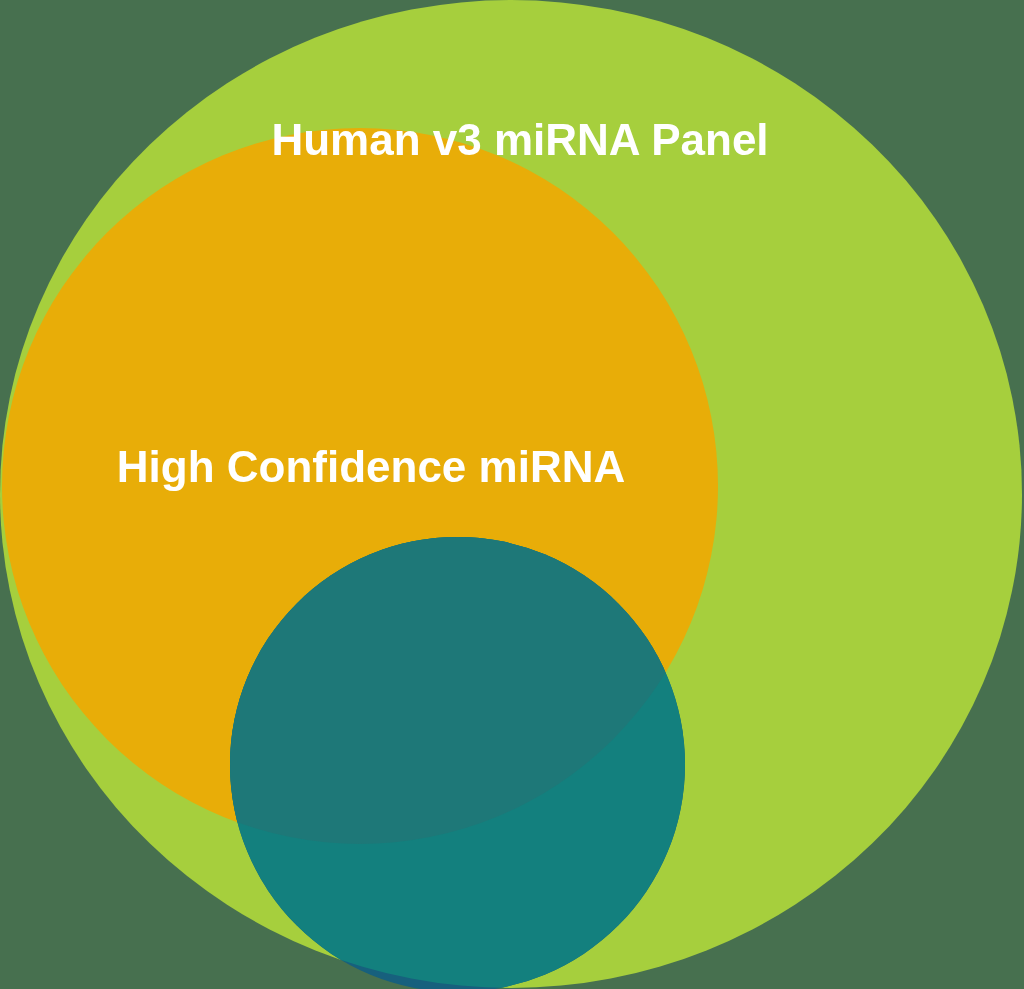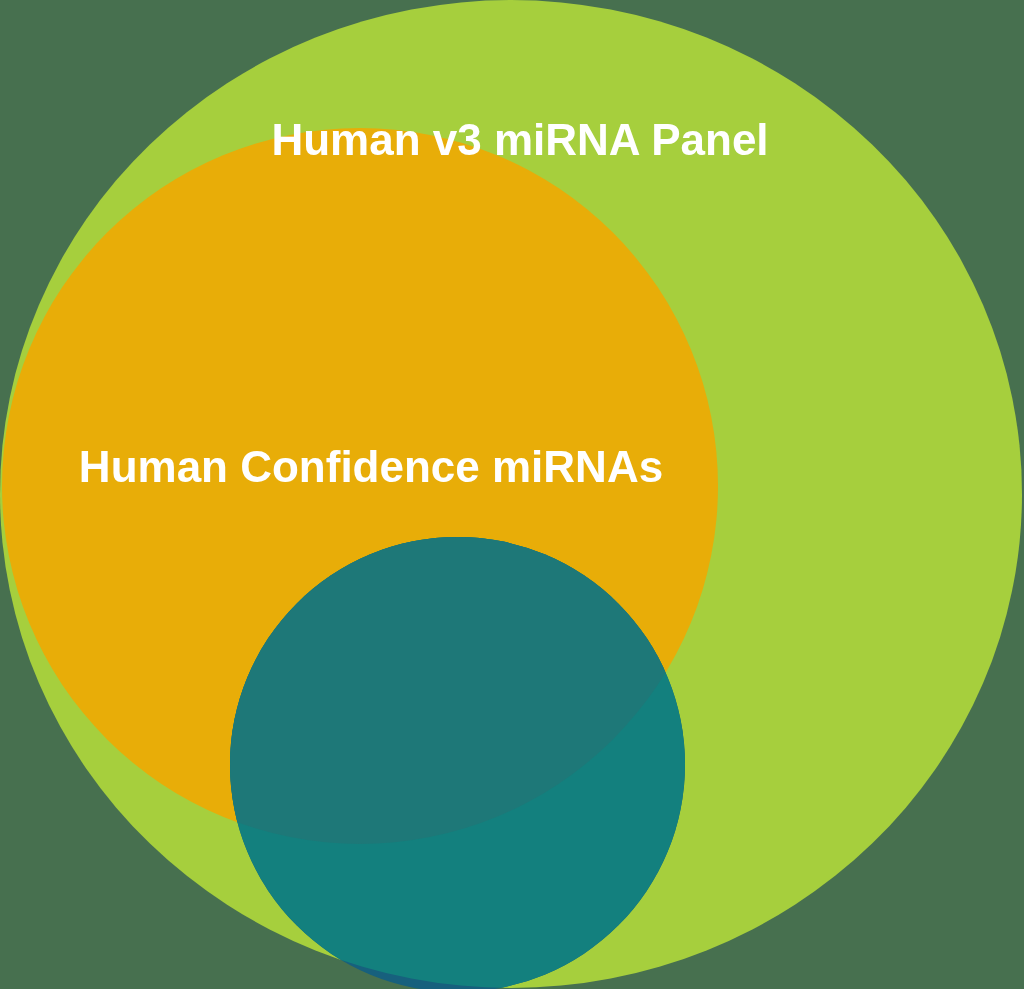--- a/index.html
+++ b/index.html
@@ -58,16 +58,16 @@
 
     <circle cx="457.5" cy="764.5" r="227.5" fill="#17607D"></circle>
 
     <circle cx="457.5" cy="764.5" r="227.5" clip-path="url(#clipGreen)" fill="#13807E"></circle>
 
     <circle cx="457.5" cy="764.5" r="227.5" clip-path="url(#clipOrange)" fill="#1E7878"></circle>
   </svg>
 
   <div class="circle-label label-panel">Human v3 miRNA Panel</div>
 
-  <div class="circle-label label-high-confidence">Human Confidence miRNAs</div>
+  <div class="circle-label label-high-confidence">High Confidence miRNA</div>
 
 
 </div>
 
 </body></html>

